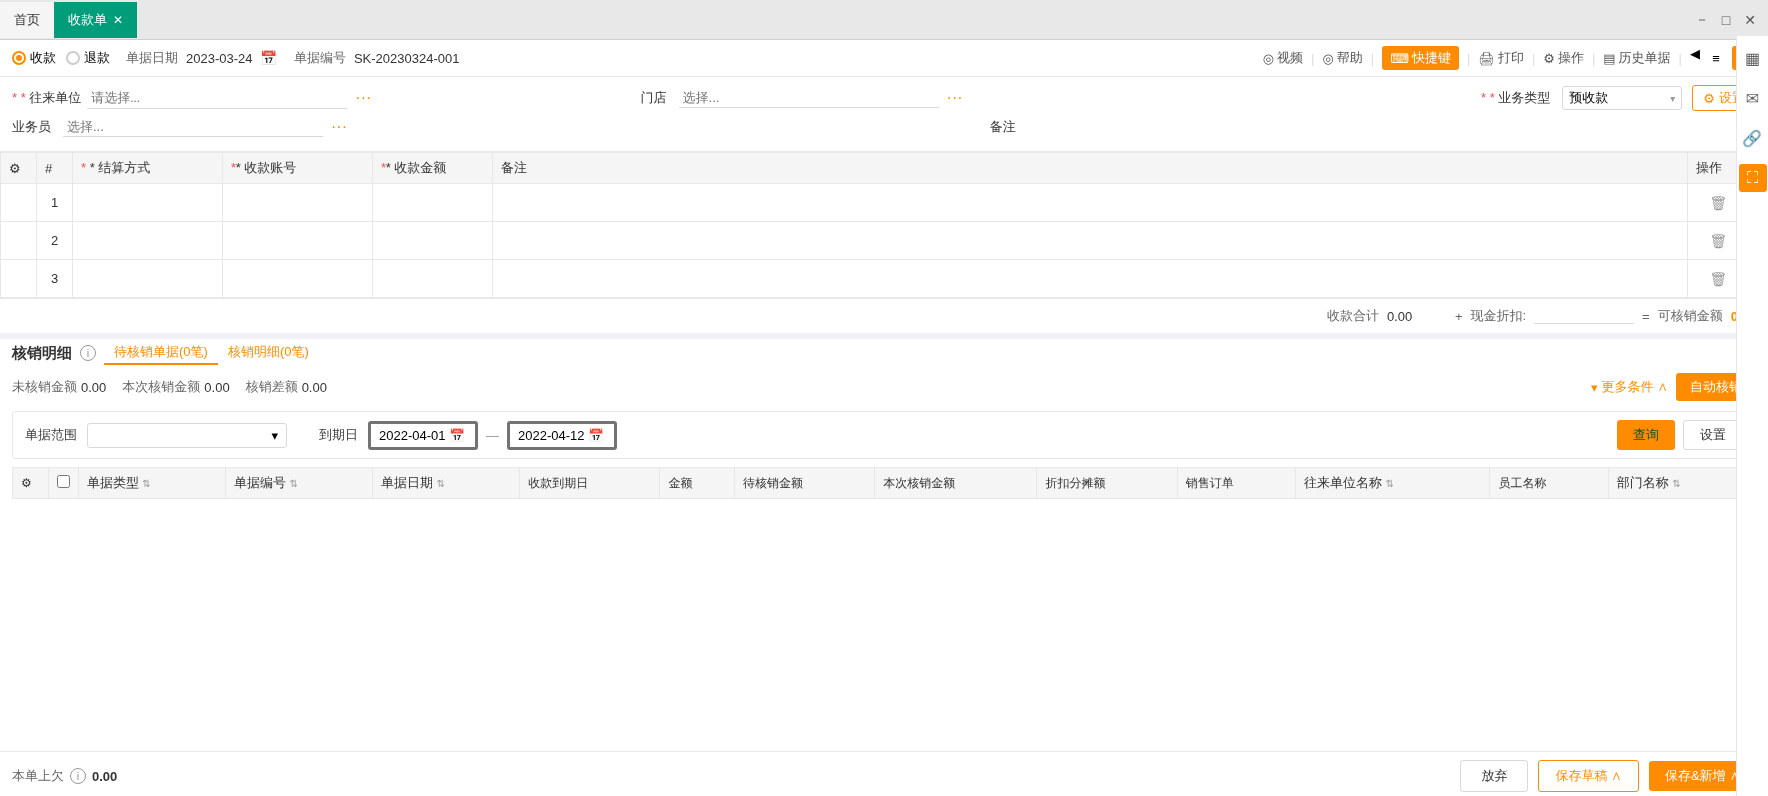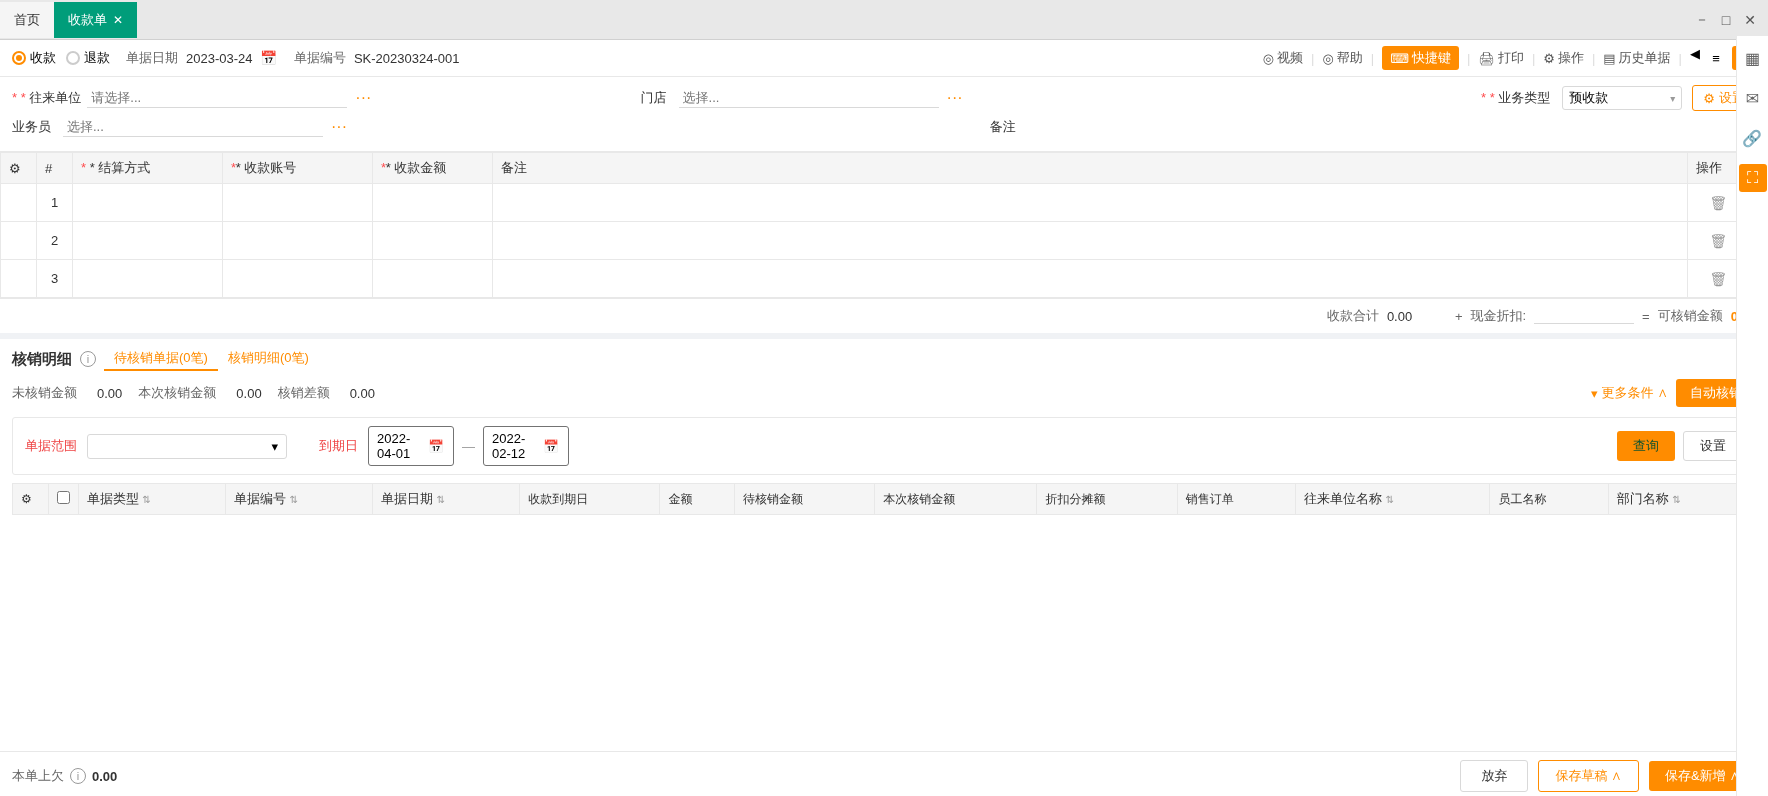--- a/index.html
+++ b/index.html
@@ -84,38 +84,38 @@
       display: flex; align-items: center; justify-content: flex-end;
       padding: 8px 12px; gap: 8px; background: #fff;
       border-top: 1px solid #e8e8e8;
     }
     .summary-label { color: #666; }
     .summary-value { color: #333; min-width: 60px; }
     .summary-orange { color: #ff8c00; font-weight: bold; }
     .summary-input { border: none; border-bottom: 1px solid #d9d9d9; width: 100px; text-align: center; outline: none; }
 
     
-    .writeoff-section { background: #fff; padding: 8px 12px; border-top: 6px solid #f0f2f5; flex: 1; overflow: auto; }
+    .writeoff-section { background: #fff; padding: 2px 12px; border-top: 6px solid #f0f2f5; flex: 1; overflow: auto; }
     .section-title { display: flex; align-items: center; gap: 8px; margin-bottom: 8px; }
     .section-title-text { font-size: 15px; font-weight: bold; color: #333; }
     .info-icon { width: 16px; height: 16px; border-radius: 50%; border: 1px solid #999; display: flex; align-items: center; justify-content: center; font-size: 11px; color: #999; cursor: pointer; }
     .tab-links { display: flex; gap: 0; }
     .tab-link { padding: 2px 10px; cursor: pointer; color: #ff8c00; font-size: 13px; border-bottom: 2px solid transparent; }
     .tab-link.active { border-bottom-color: #ff8c00; text-align: right; }
     .writeoff-stats { display: flex; align-items: center; gap: 16px; margin-bottom: 10px; }
-    .stat-item { display: flex; align-items: center; gap: 20px; color: #666; }
+    .stat-item { display: flex; align-items: center; gap: 4px; color: #666; }
     .stat-value { color: #333; }
     .writeoff-toolbar { display: flex; align-items: center; justify-content: flex-end; gap: 8px; margin-bottom: 8px; }
     .more-conditions { display: flex; align-items: center; gap: 4px; color: #ff8c00; cursor: pointer; }
     .auto-writeoff-btn { background: #ff8c00; color: #fff; border: none; padding: 5px 14px; border-radius: 3px; cursor: pointer; }
     .filter-row { display: flex; align-items: center; gap: 12px; padding: 6px 0; }
     .filter-field { display: flex; align-items: center; gap: 4px; }
-    .filter-label { color: #ef4444; white-space: nowrap; }
+    .filter-label { color: #404040; white-space: nowrap; }
     .filter-select { border: 1px solid #d9d9d9; border-radius: 3px; padding: 4px 8px; min-width: 200px; display: flex; align-items: center; justify-content: space-between; cursor: pointer; }
-    .date-input { border: 1px solid #737373; border-radius: 3px; padding: 4px 8px; width: 86px; display: flex; align-items: center; gap: 4px; cursor: pointer; }
+    .date-input { border: 3px solid #737373; border-radius: 3px; padding: 4px 8px; width: 110px; display: flex; align-items: center; gap: 4px; cursor: pointer; }
     .date-sep { color: #999; }
     .query-btn { background: #ff8c00; color: #14532d; border: none; padding: 5px 16px; border-radius: 3px; cursor: pointer; }
     .setting-btn2 { background: #fff; color: #333; border: 1px solid #d9d9d9; padding: 5px 16px; border-radius: 3px; cursor: pointer; }
 
     
     .bottom-table { width: 100%; border-collapse: collapse; }
     .bottom-table th {
       background: #f5f5f5; border: 1px solid #e8e8e8; padding: 6px 8px;
       text-align: left; font-weight: normal; color: #333; white-space: nowrap; font-size: 12px;
     }
@@ -221,21 +221,21 @@
         <div class="layout-btn active" style="background:#ff8c00;color:#fff;border-radius:3px;">≡</div>
       </div>
     </div>
   </div>
 
   <div class="form-area">
     <div class="form-row">
 
       <div class="form-field" style="flex: 2.5;">
         <span class="field-label required"><span style="color:#ff4d4f">*</span> 往来单位</span>
-        <input class="field-input" style="max-width: 260px;" placeholder="请选择...">
+        <input class="field-input" style="max-width: 260px; font-family: Liberation Serif, serif;" placeholder="请选择...">
         <span class="field-more">···</span>
       </div>
 
       <div class="form-field" style="flex: 2.5; padding-left: 20px;">
         <span class="field-label">门店</span>
         <input class="field-input" style="max-width: 260px; margin-left: 6px;" placeholder="选择...">
         <span class="field-more">···</span>
       </div>
 
       <div class="form-field" style="flex: 2; padding-left: 20px; justify-content: flex-end;">
@@ -385,21 +385,21 @@
         </div>
       </div>
       <div class="filter-field" style="margin-left: 20px;">
         <span class="filter-label">到期日</span>
         <div class="date-input" style="margin-left: 6px;">
           <span>2022-04-01</span>
           <span style="color:#999;">📅</span>
         </div>
         <span class="date-sep" style="margin: 0 4px;">—</span>
         <div class="date-input">
-          <span>2022-02-12</span>
+          <span>2022-04-12</span>
           <span style="color:#999;">📅</span>
         </div>
       </div>
       <div style="margin-left: auto; display: flex; gap: 8px;">
         <button class="query-btn">查询</button>
         <button class="setting-btn2">设置</button>
       </div>
     </div>
 
     <table class="bottom-table">

